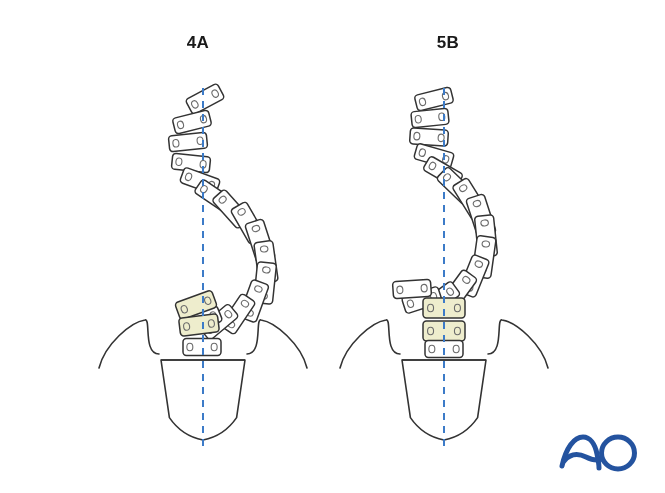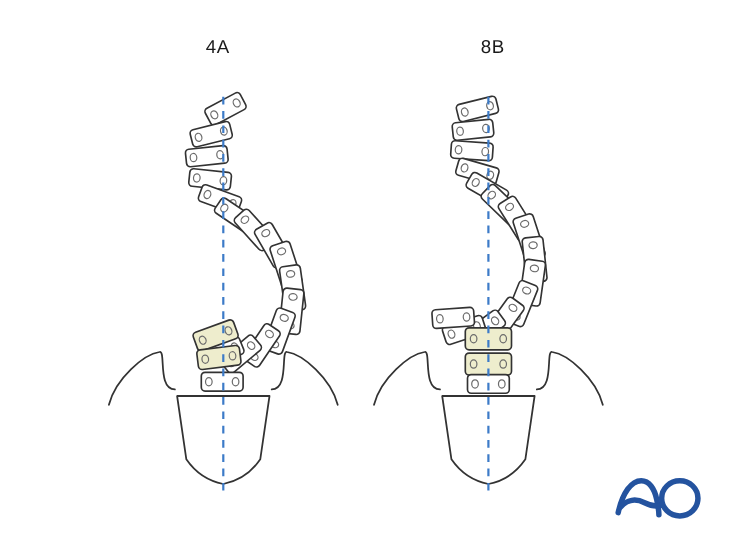--- a/index.html
+++ b/index.html
@@ -18,41 +18,41 @@
     position: absolute;
     left: 0;
     top: 0;
     width: 665px;
     height: 493px;
   }
   .panel-label {
     position: absolute;
     font-family: "Liberation Sans", sans-serif;
     font-size: 17px;
-    font-weight: normal;
+    font-weight: bold;
     color: #1a1a1a;
     text-align: center;
     width: 120px;
     letter-spacing: 0.5px;
   }
   #label-4a { left: 138px; top: 33px; }
   #label-4b { left: 388px; top: 33px; }
   #ao-logo {
     position: absolute;
     left: 556px;
     top: 430px;
     width: 96px;
     height: 46px;
   }
 </style>
 </head>
 <body>
 
 <div id="label-4a" class="panel-label">4A</div>
-<div id="label-4b" class="panel-label">8B</div>
+<div id="label-4b" class="panel-label">5B</div>
 
 <svg id="figure-canvas" viewBox="0 0 665 493" xmlns="http://www.w3.org/2000/svg">
   <g id="panel-4a-group">
       <g>
         <path d="M 161 360 L 245 360 L 236.6 417.6 Q 224 436 203 440 Q 182 436 169.4 417.6 Z" fill="#ffffff" stroke="#333333" stroke-width="1.6" stroke-linejoin="round"></path>
         <line x1="161" y1="360" x2="245" y2="360" stroke="#333333" stroke-width="1.6"></line>
         <path d="M 159 354 C 143 354 151 318 145 320 C 131 322 105 344 99 368" fill="none" stroke="#333333" stroke-width="1.6" stroke-linecap="round"></path>
         <path d="M 247 354 C 263 354 255 318 261 320 C 275 322 301 344 307 368" fill="none" stroke="#333333" stroke-width="1.6" stroke-linecap="round"></path>
       </g>
       <g transform="rotate(-28 205 99)">

